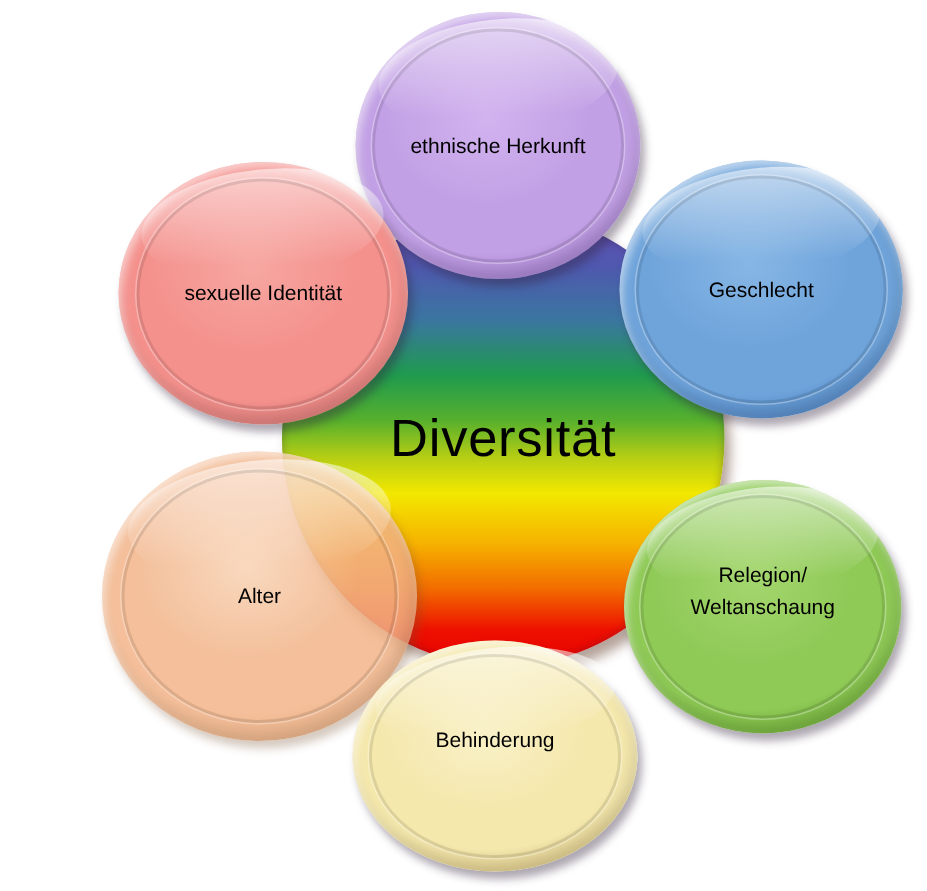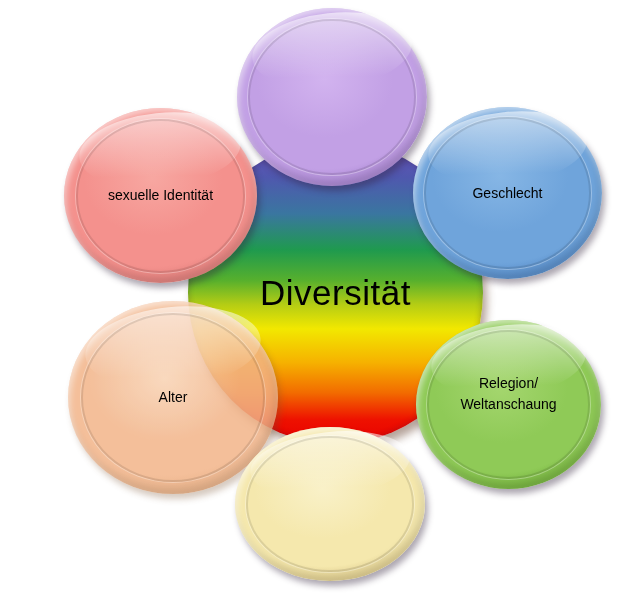--- a/index.html
+++ b/index.html
@@ -80,38 +80,39 @@
   }
 
   
   .n1 { left: 237px; top:   8px; width: 190px; height: 178px; z-index: 2; --light:#d2b3ef; --dark:#9c77c9; }
   .n2 { left: 413px; top: 107px; width: 189px; height: 172px; z-index: 3; --light:#86b6e5; --dark:#4a80c2; }
   .n3 { left: 416px; top: 320px; width: 185px; height: 169px; z-index: 3; --light:#a4d66e; --dark:#69a930; }
   .n4 { left: 235px; top: 427px; width: 190px; height: 154px; z-index: 3; --light:#f9f1c8; --dark:#d9c27f; }
   .n5 { left:  68px; top: 301px; width: 210px; height: 193px; z-index: 2; --light:#f8d2b2; --dark:#dd9b66;
         box-shadow: 3px 5px 6px rgba(120, 80, 45, 0.30); }
   .n5 .body { opacity: 0.84; }
-  .n6 { left:  64px; top: 108px; width: 193px; height: 175px; z-index: 3; --light:#f7a7a1; --dark:#d97875; }
+  .n6 { left:  79px; top: 108px; width: 193px; height: 175px; z-index: 3; --light:#f7a7a1; --dark:#d97875; }
 
   
   .n3 .label, .n4 .label { padding-bottom: 22px; }
 </style>
 </head>
 <body>
 
 <div class="canvas">
 
   <div class="ellipse" style="background-image: linear-gradient(rgb(106, 80, 184) 0%, rgb(79, 88, 174) 12%, rgb(58, 118, 160) 24%, rgb(31, 154, 78) 36%, rgb(87, 176, 45) 46%, rgb(181, 205, 20) 54%, rgb(242, 232, 0) 62%, rgb(246, 178, 0) 73%, rgb(242, 108, 0) 83%, rgb(238, 17, 0) 92%, rgb(232, 0, 0) 100%);">
     <div class="ellipse-title">Diversität</div>
   </div>
 
   <div class="node n1" style="--body: #c2a0e5;">
     <div class="body"></div>
     <div class="gloss"></div>
     <div class="ring"></div>
+    <div class="label">ethnische Herkunft</div>
   </div>
 
   <div class="node n2" style="--body: #6fa4db;">
     <div class="body"></div>
     <div class="gloss"></div>
     <div class="ring"></div>
     <div class="label">Geschlecht</div>
   </div>
 
   <div class="node n3" style="--body: #8fca57;">
@@ -119,20 +120,21 @@
     <div class="gloss"></div>
     <div class="ring"></div>
     <div class="label">Relegion/
 Weltanschaung</div>
   </div>
 
   <div class="node n4" style="--body: #f5e8ad;">
     <div class="body"></div>
     <div class="gloss"></div>
     <div class="ring"></div>
+    <div class="label">Behinderung</div>
   </div>
 
   <div class="node n5" style="--body: #f2b387;">
     <div class="body"></div>
     <div class="gloss"></div>
     <div class="ring"></div>
     <div class="label">Alter</div>
   </div>
 
   <div class="node n6" style="--body: #f4918d;">

